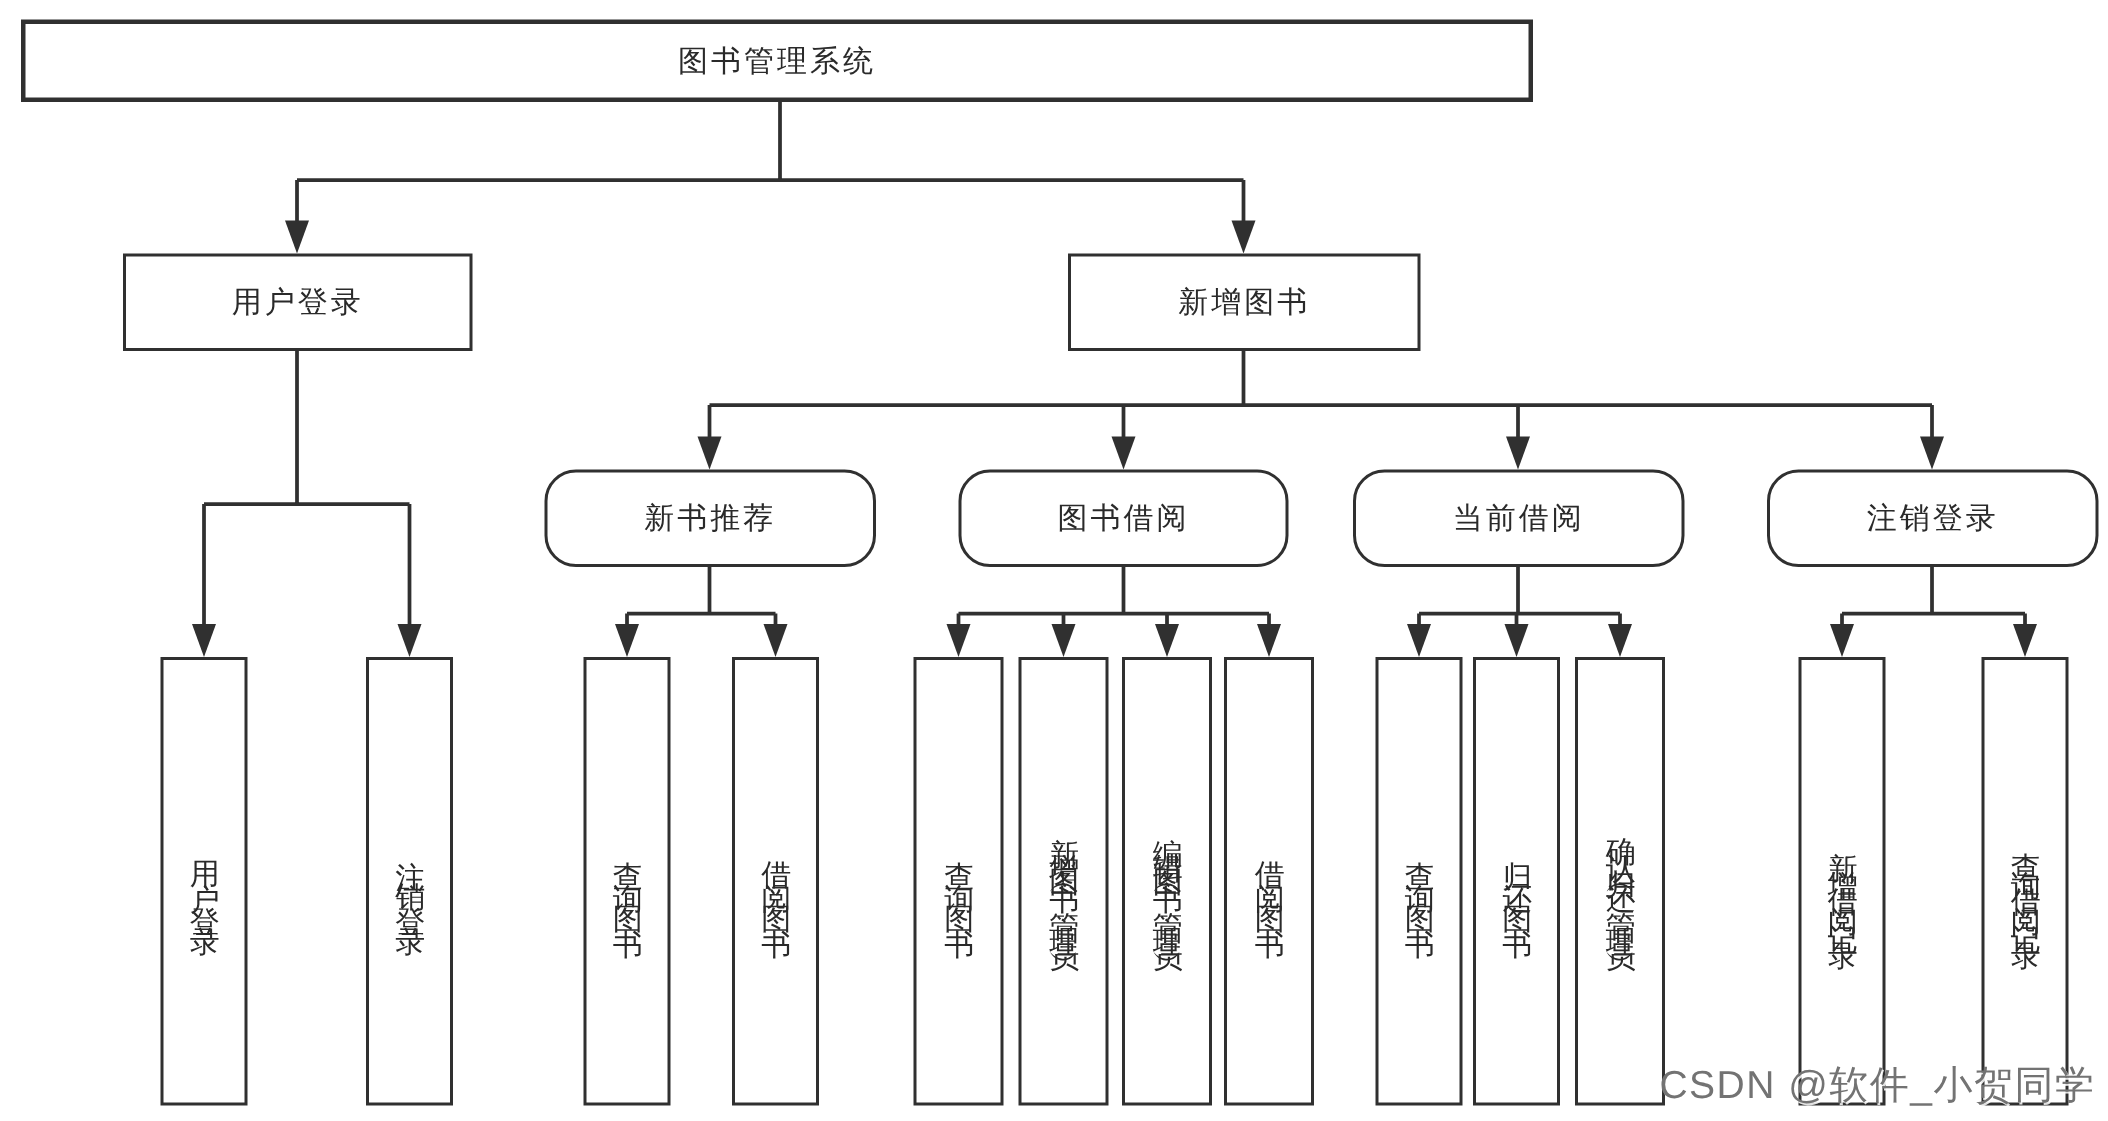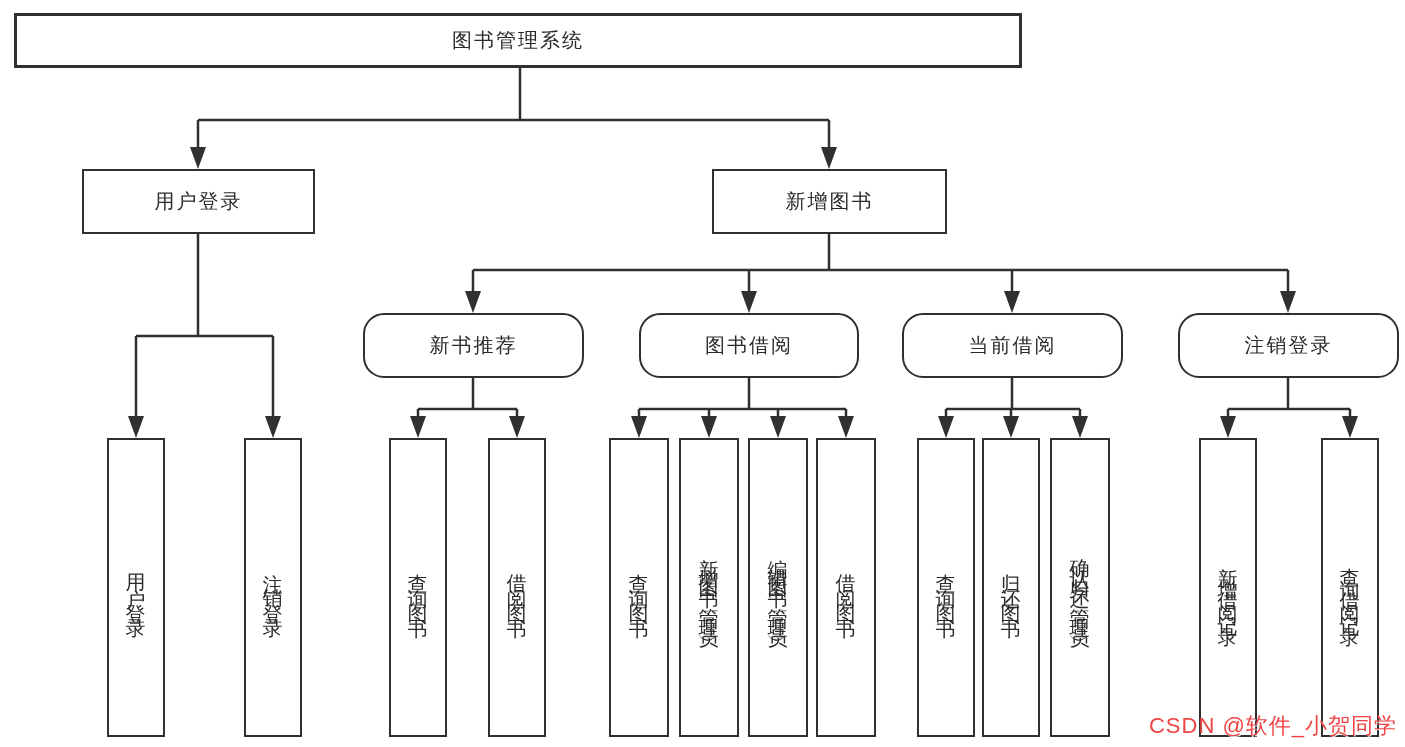--- a/index.html
+++ b/index.html
@@ -15,21 +15,21 @@
   }
   .root{left:14px;top:13px;width:1008px;height:55px;border-width:3px;}
   .lvl2{top:169px;height:65px;}
   .lvl3{top:313px;height:65px;border-radius:21px;}
   .leaf{top:438px;height:299px;}
   .vtext{writing-mode:vertical-rl;text-orientation:mixed;letter-spacing:15px;line-height:1;}
   .ls6 .vtext{letter-spacing:12px;}
   .ls9 .vtext{letter-spacing:10px;}
   .watermark{
     position:absolute;right:8px;bottom:6px;z-index:6;
-    color:#ef4444;font-size:22px;letter-spacing:1px;
+    color:#737373;font-size:26px;letter-spacing:1px;
     text-shadow:1px 1px 0 rgba(255,255,255,.85);
   }
 </style>
 </head>
 <body>
 
 <div class="canvas">
 
   <svg class="connectors" width="1405" height="747" viewBox="0 0 1405 747">
     <g stroke="#303030" stroke-width="2.5" fill="none">

